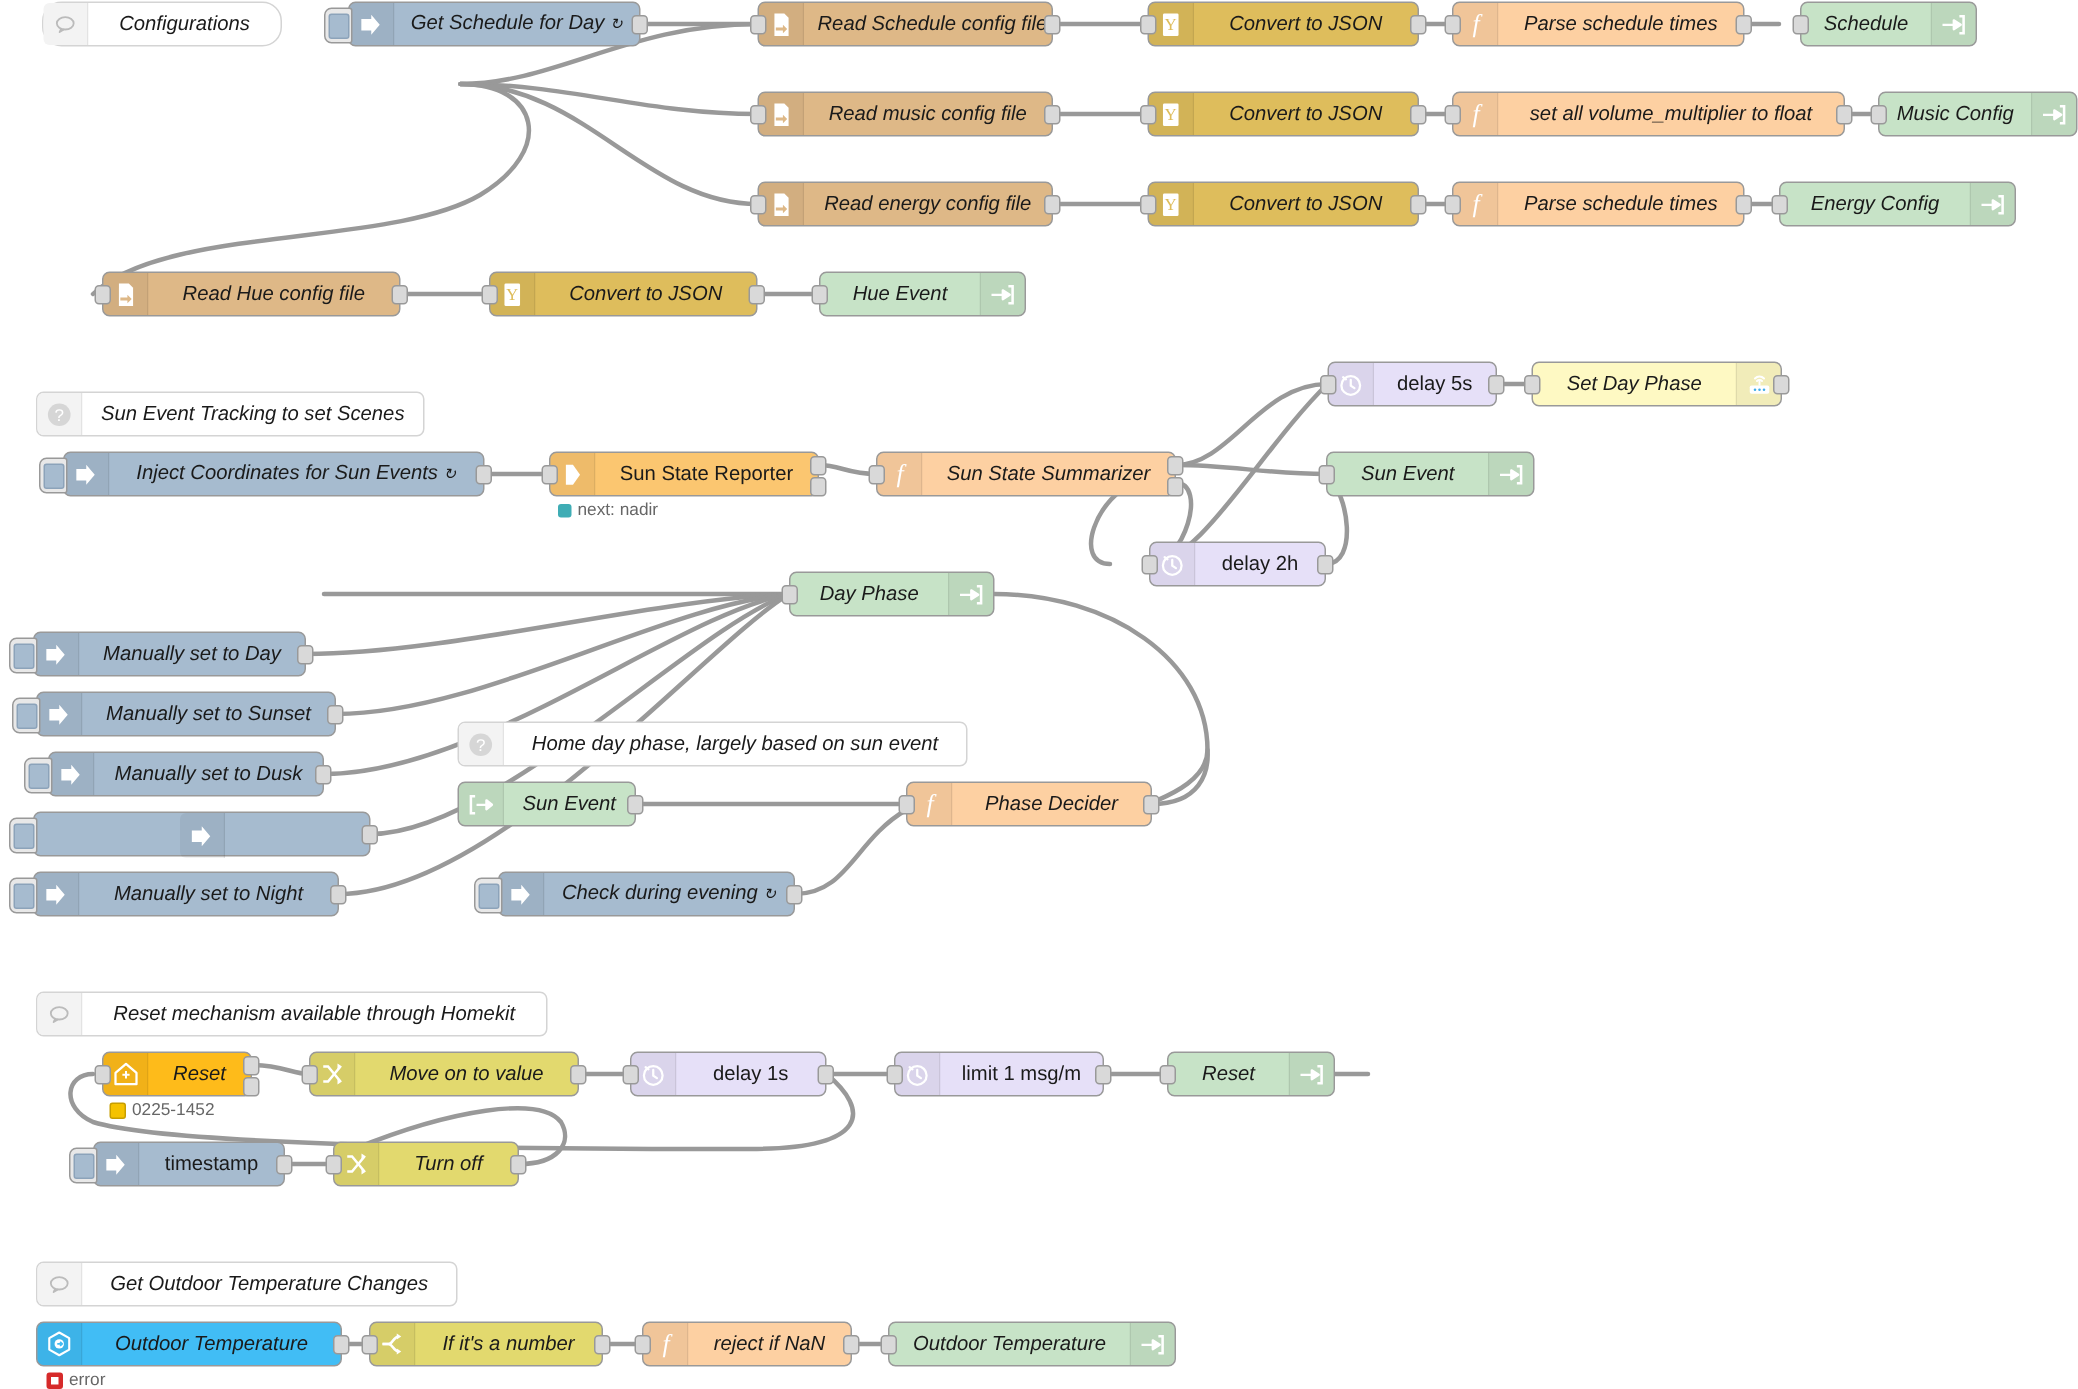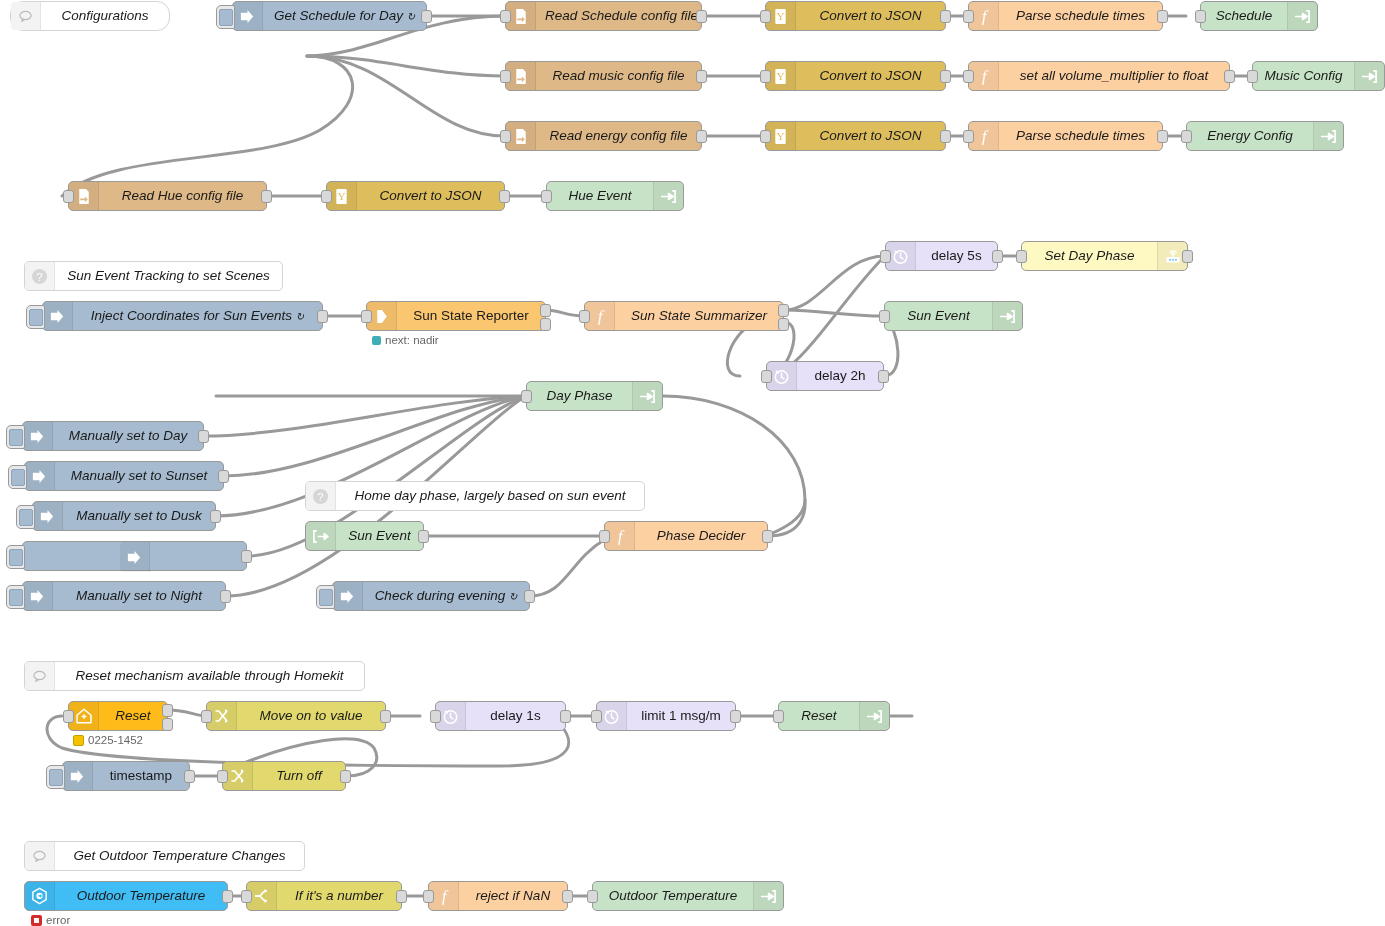--- a/index.html
+++ b/index.html
@@ -188,21 +188,21 @@
       <path d="M190,776 C202,776 210,776 222,776"></path>
 
       <path d="M346,776 C372,776 382,762 374,748 C360,730 300,740 236,766"></path>
 
       <path d="M228,896 C238,896 242,896 250,896"></path>
       <path d="M402,896 C412,896 418,896 428,896"></path>
       <path d="M568,896 C578,896 584,896 592,896"></path>
     </g>
   </svg>
 
-  <div class="node n-comment" style="left:10px;top:1px;width:160px;border-radius:13px;">
+  <div class="node n-comment" style="left:28px;top:1px;width:160px;border-radius:13px;">
     <div class="icon-box">
       <svg class="gi" width="15" height="15" viewBox="0 0 16 16">
           <ellipse cx="8" cy="7" rx="6" ry="4.4" fill="none" stroke="#bbb" stroke-width="1.3"></ellipse>
           <path d="M5.2,10.5 L4,13.2 L7,11.3" fill="none" stroke="#bbb" stroke-width="1.3" stroke-linejoin="round"></path>
         </svg>
     </div>
     <div class="label it">Configurations</div>
   </div>
 
   <div class="node n-inject" style="left:232px;top:1px;width:195px;">
@@ -652,21 +652,21 @@
           <path d="M2.5,14 h3.2 L14,4" fill="none" stroke="#fff" stroke-width="1.7"></path>
           <path d="M12,2 l3,2 l-3,2" fill="#fff"></path>
           <path d="M12,12 l3,2 l-3,2" fill="#fff"></path>
         </svg>
     </div>
     <div class="label it">Move on to value</div>
     <div class="port in" style="top:8px;"></div>
     <div class="port out" style="top:8px;"></div>
   </div>
 
-  <div class="node n-delay" style="left:435px;top:701px;width:131px;justify-content:center;">
+  <div class="node n-delay" style="left:420px;top:701px;width:131px;justify-content:center;">
     <div class="icon-box">
       <svg class="gi" width="17" height="17" viewBox="0 0 18 18">
           <circle cx="9" cy="9.5" r="6.6" fill="none" stroke="#fff" stroke-width="1.6"></circle>
           <path d="M9,5.6 v4 l2.6,1.8" fill="none" stroke="#fff" stroke-width="1.6" stroke-linecap="round"></path>
           <path d="M3.6,3.6 l2,1.6" stroke="#fff" stroke-width="1.6" stroke-linecap="round"></path>
         </svg>
     </div>
     <div class="label">delay 1s</div>
     <div class="port in" style="top:8px;"></div>
     <div class="port out" style="top:8px;"></div>

